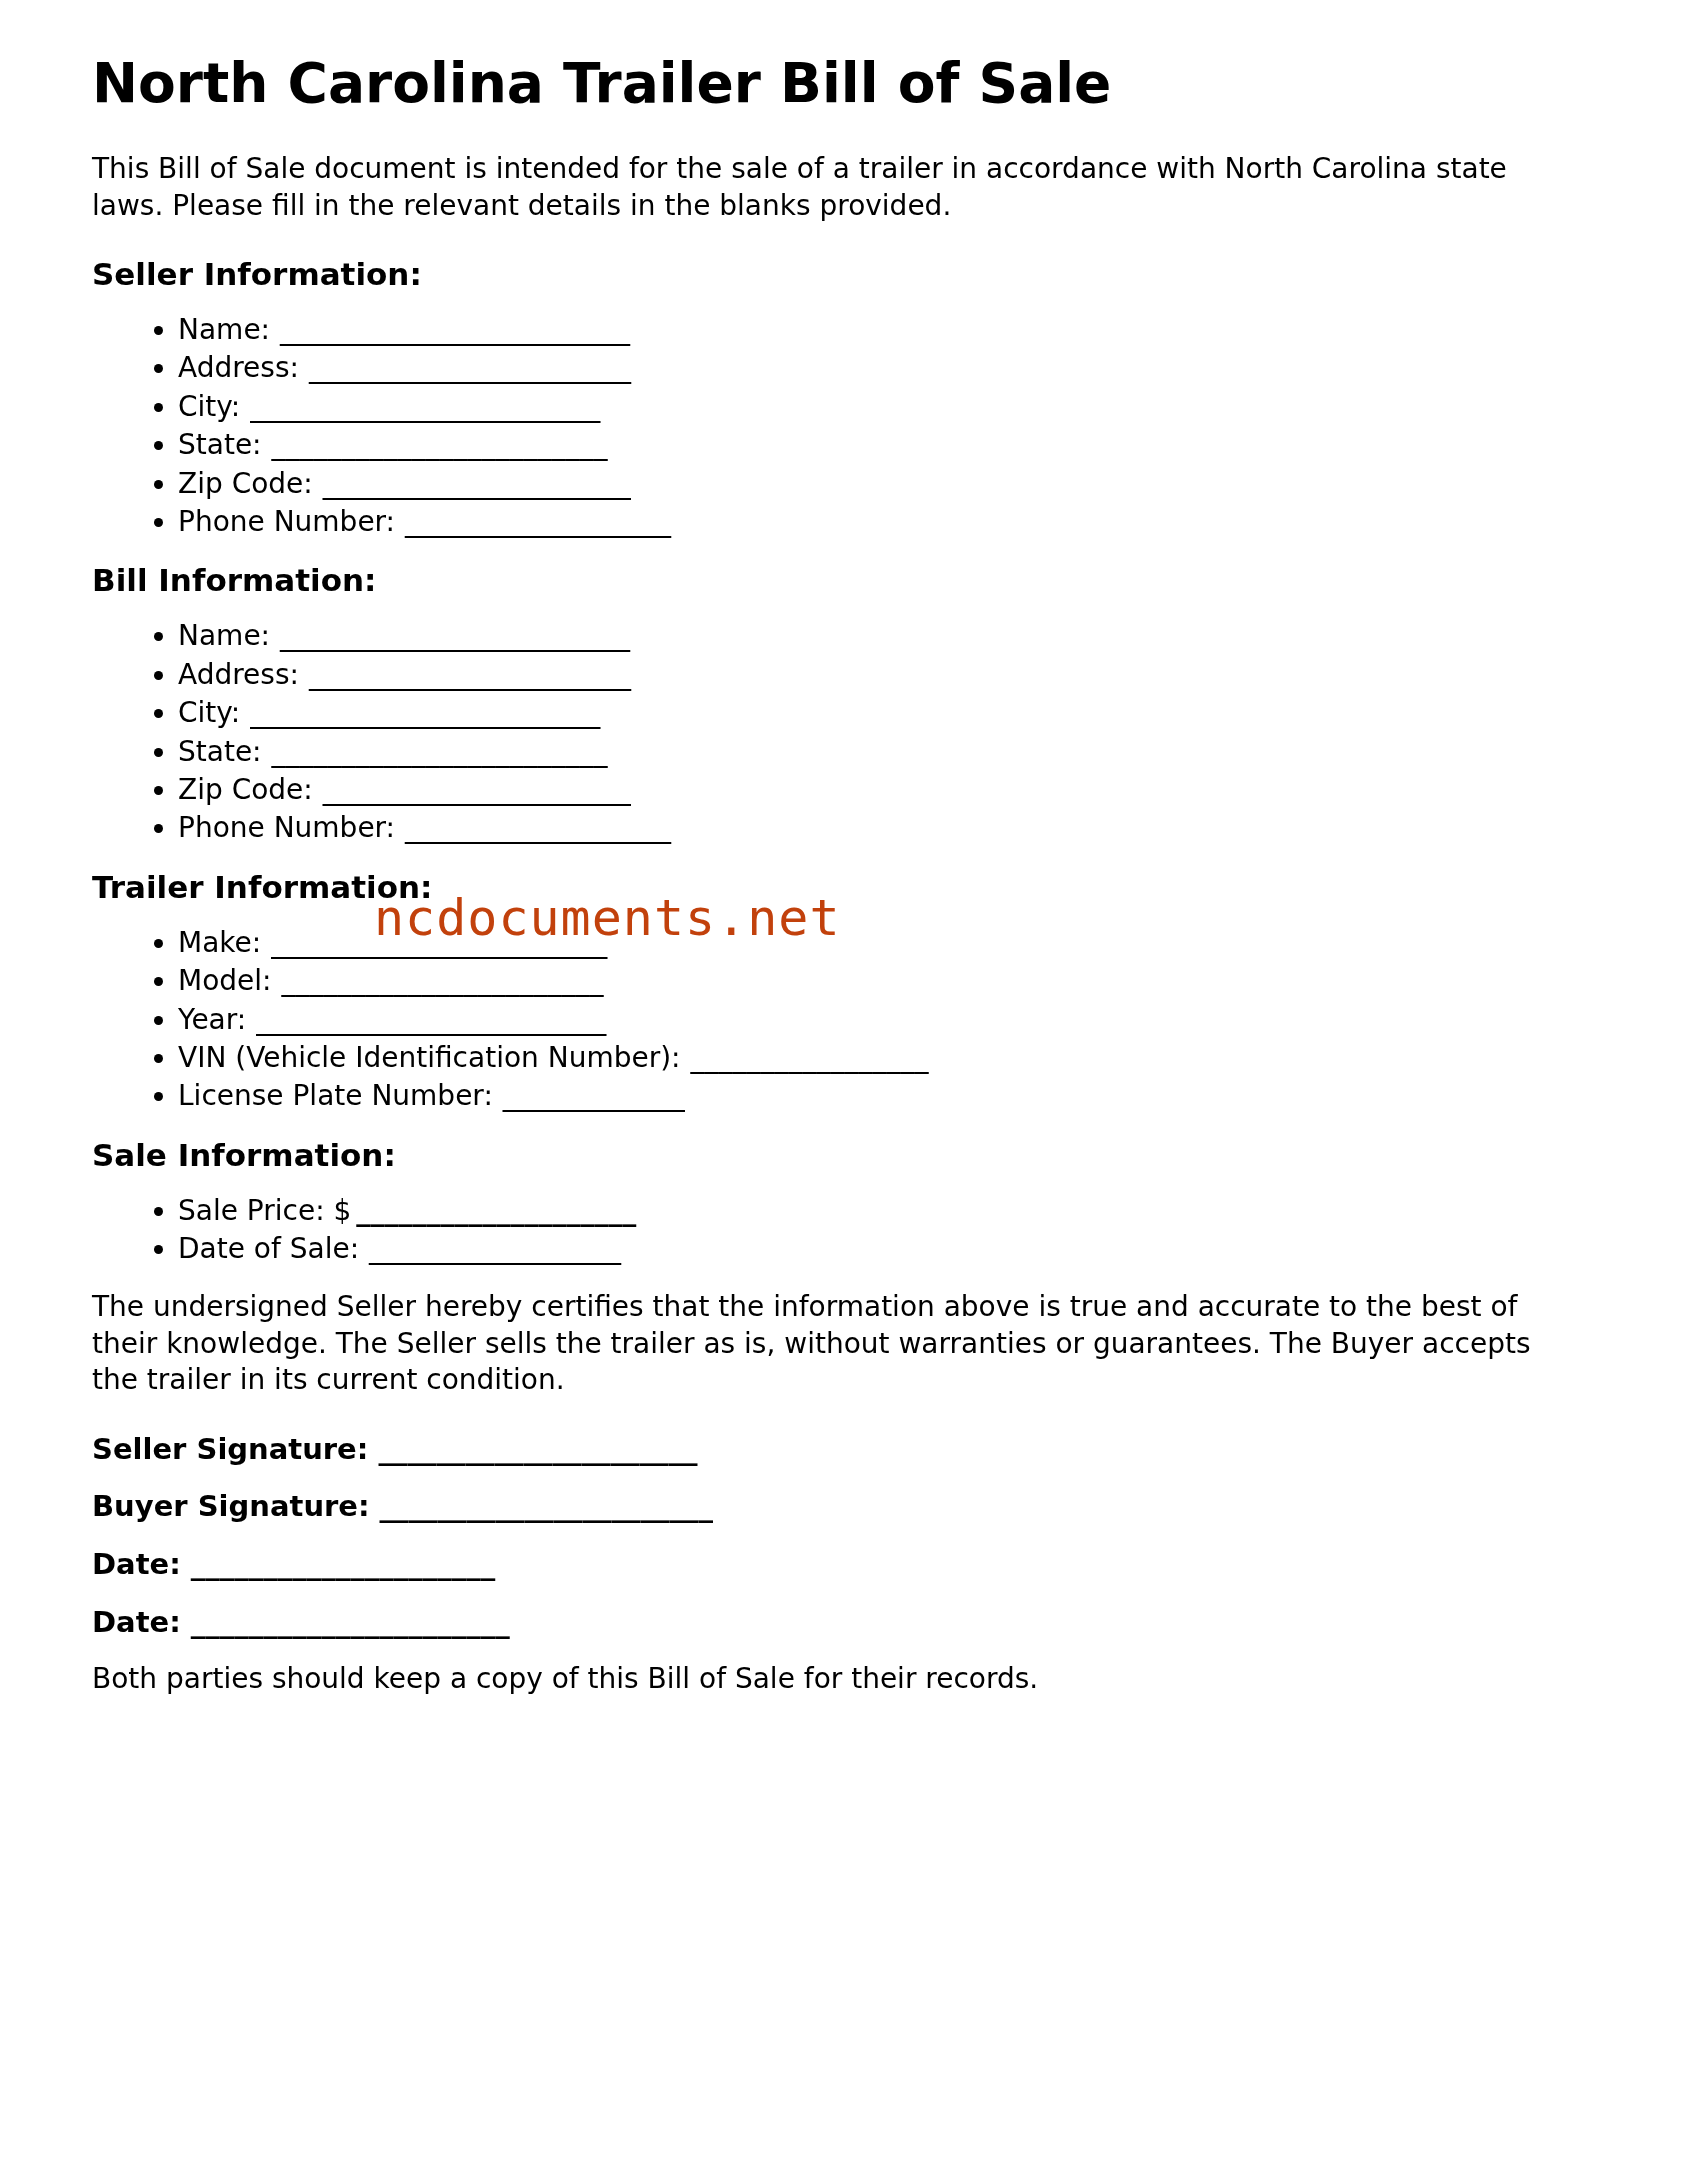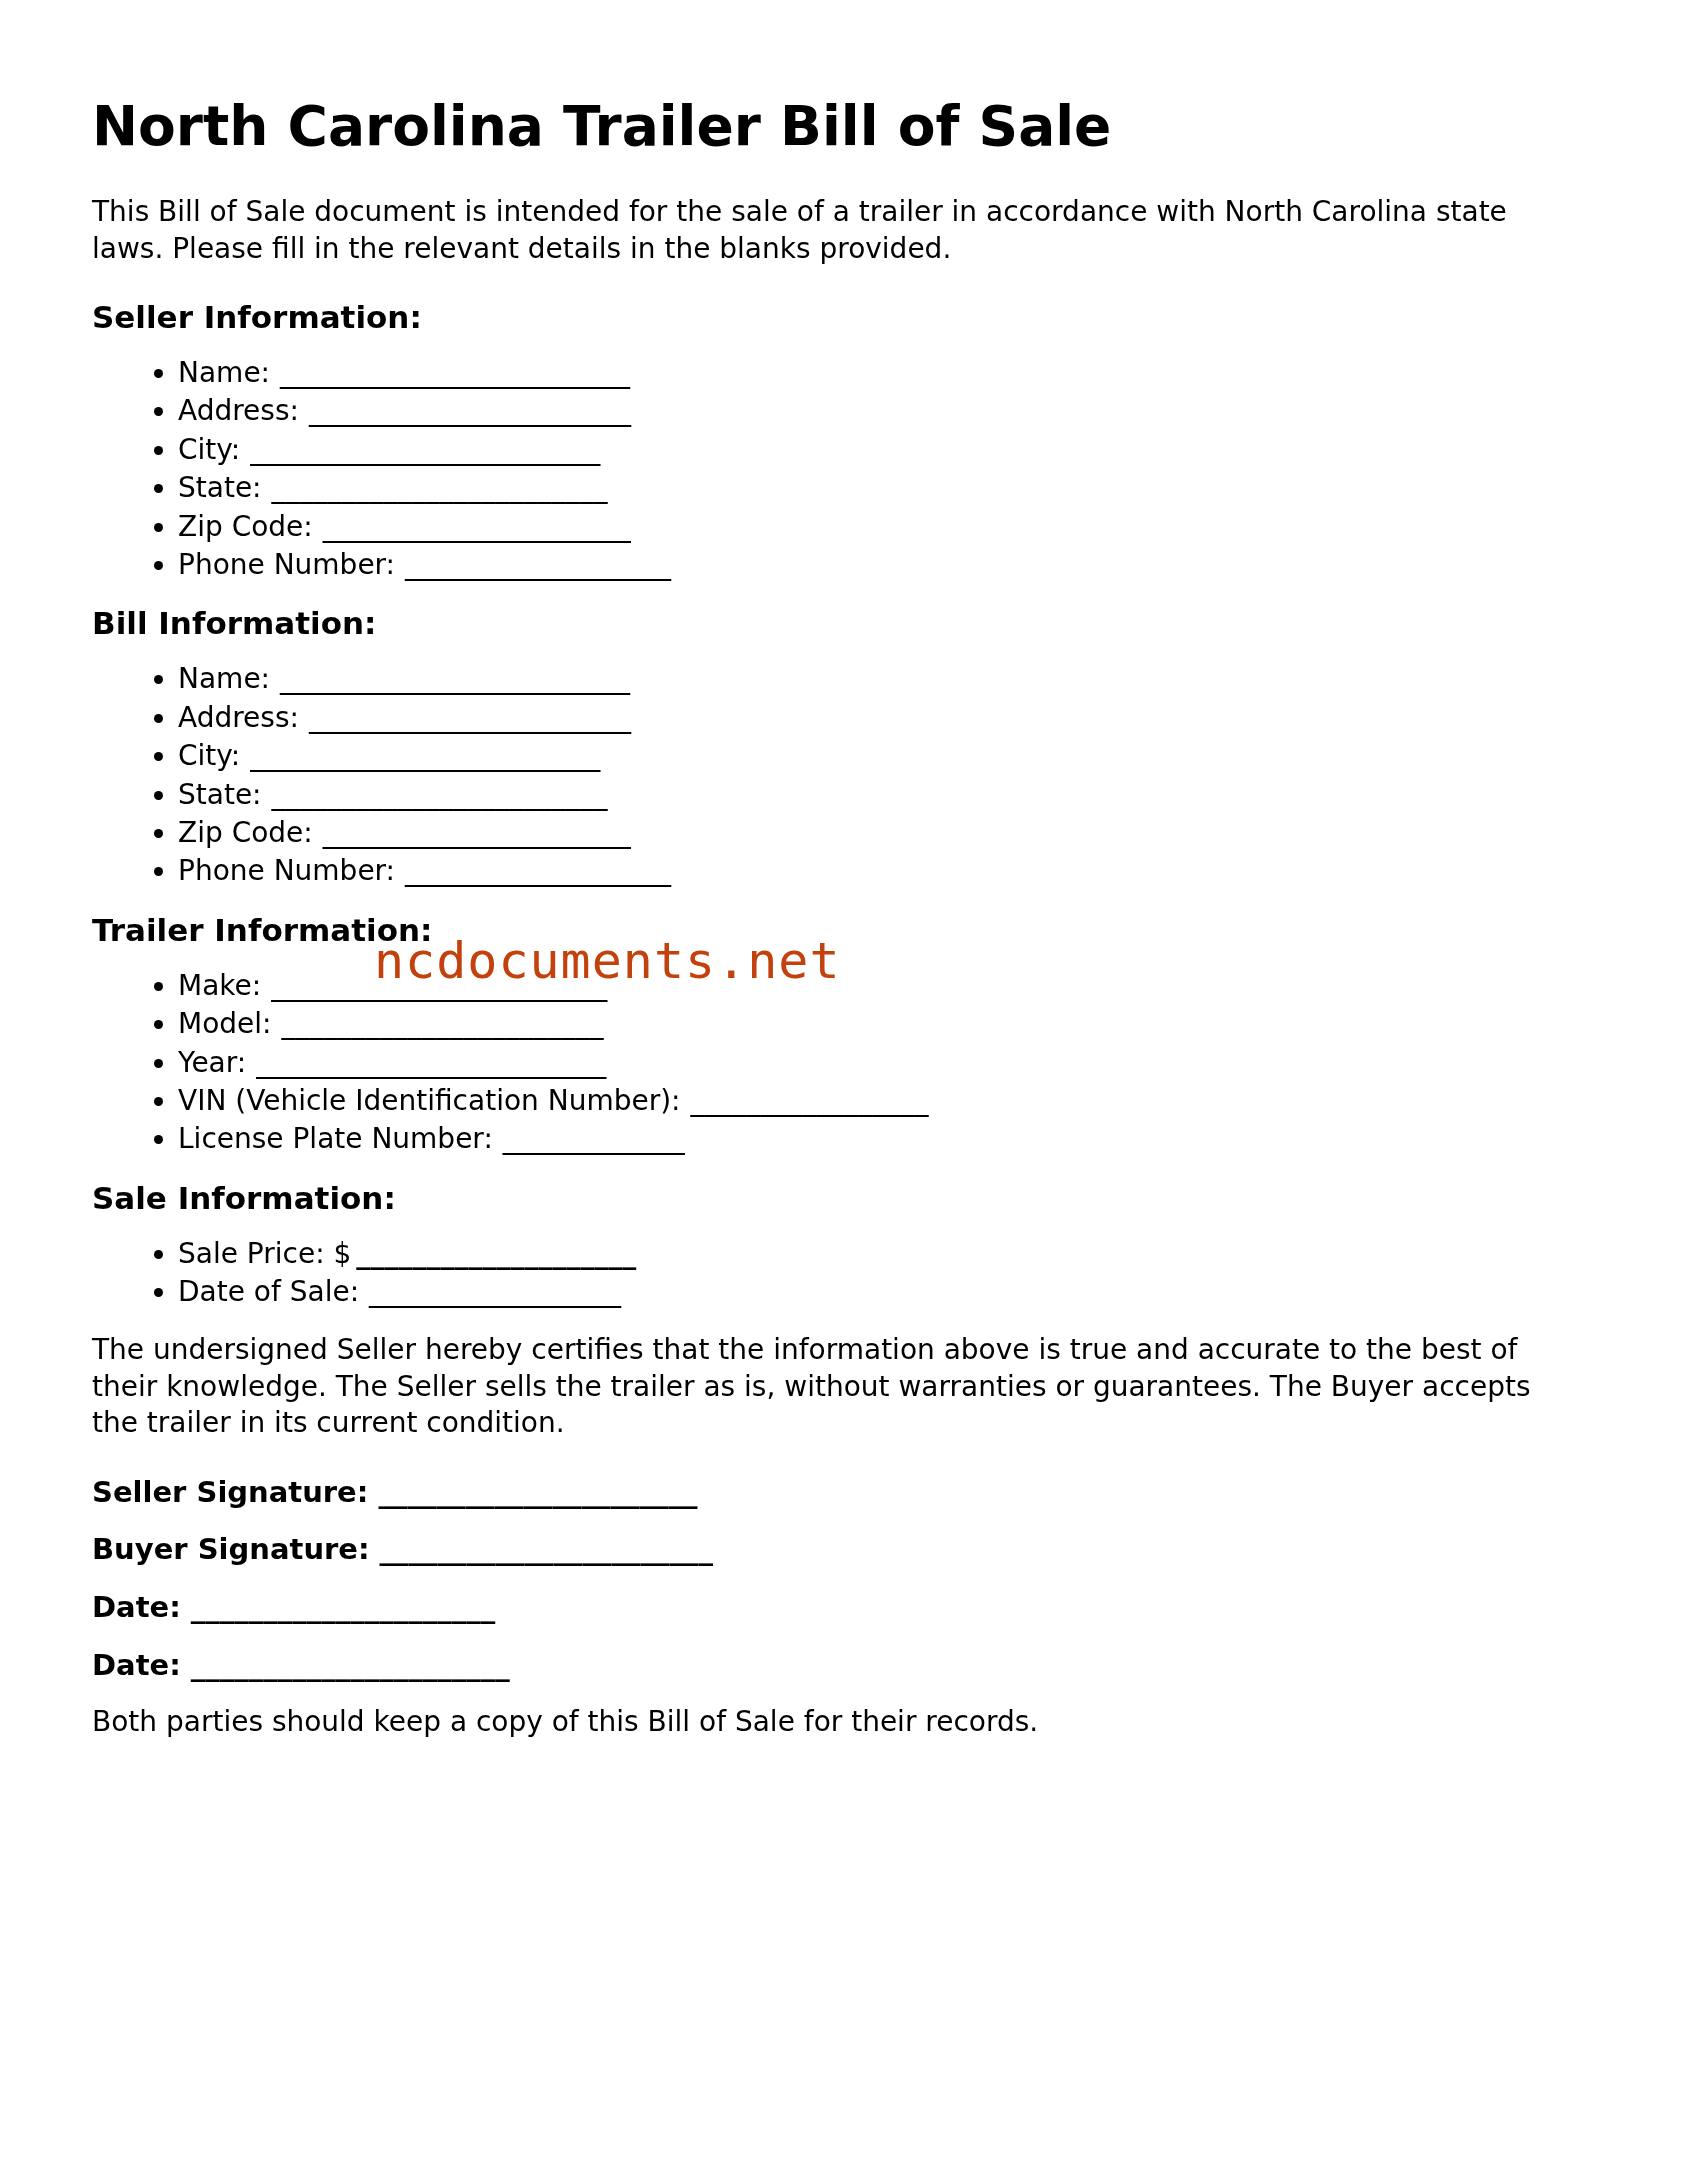--- a/index.html
+++ b/index.html
@@ -8,21 +8,21 @@
     padding: 0;
     background: #ffffff;
   }
   .page {
     position: relative;
     width: 1686px;
     height: 2181px;
     background: #ffffff;
     color: #000000;
     font-family: "DejaVu Sans", "Liberation Sans", sans-serif;
-    padding: 95px 92px 0 92px;
+    padding: 52px 92px 0 92px;
     overflow: hidden;
   }
   h1.doc-title {
     font-size: 55px;
     line-height: 1.15;
     font-weight: 700;
     margin: 0 0 36px 0;
   }
   p.body-text {
     font-size: 28px;

